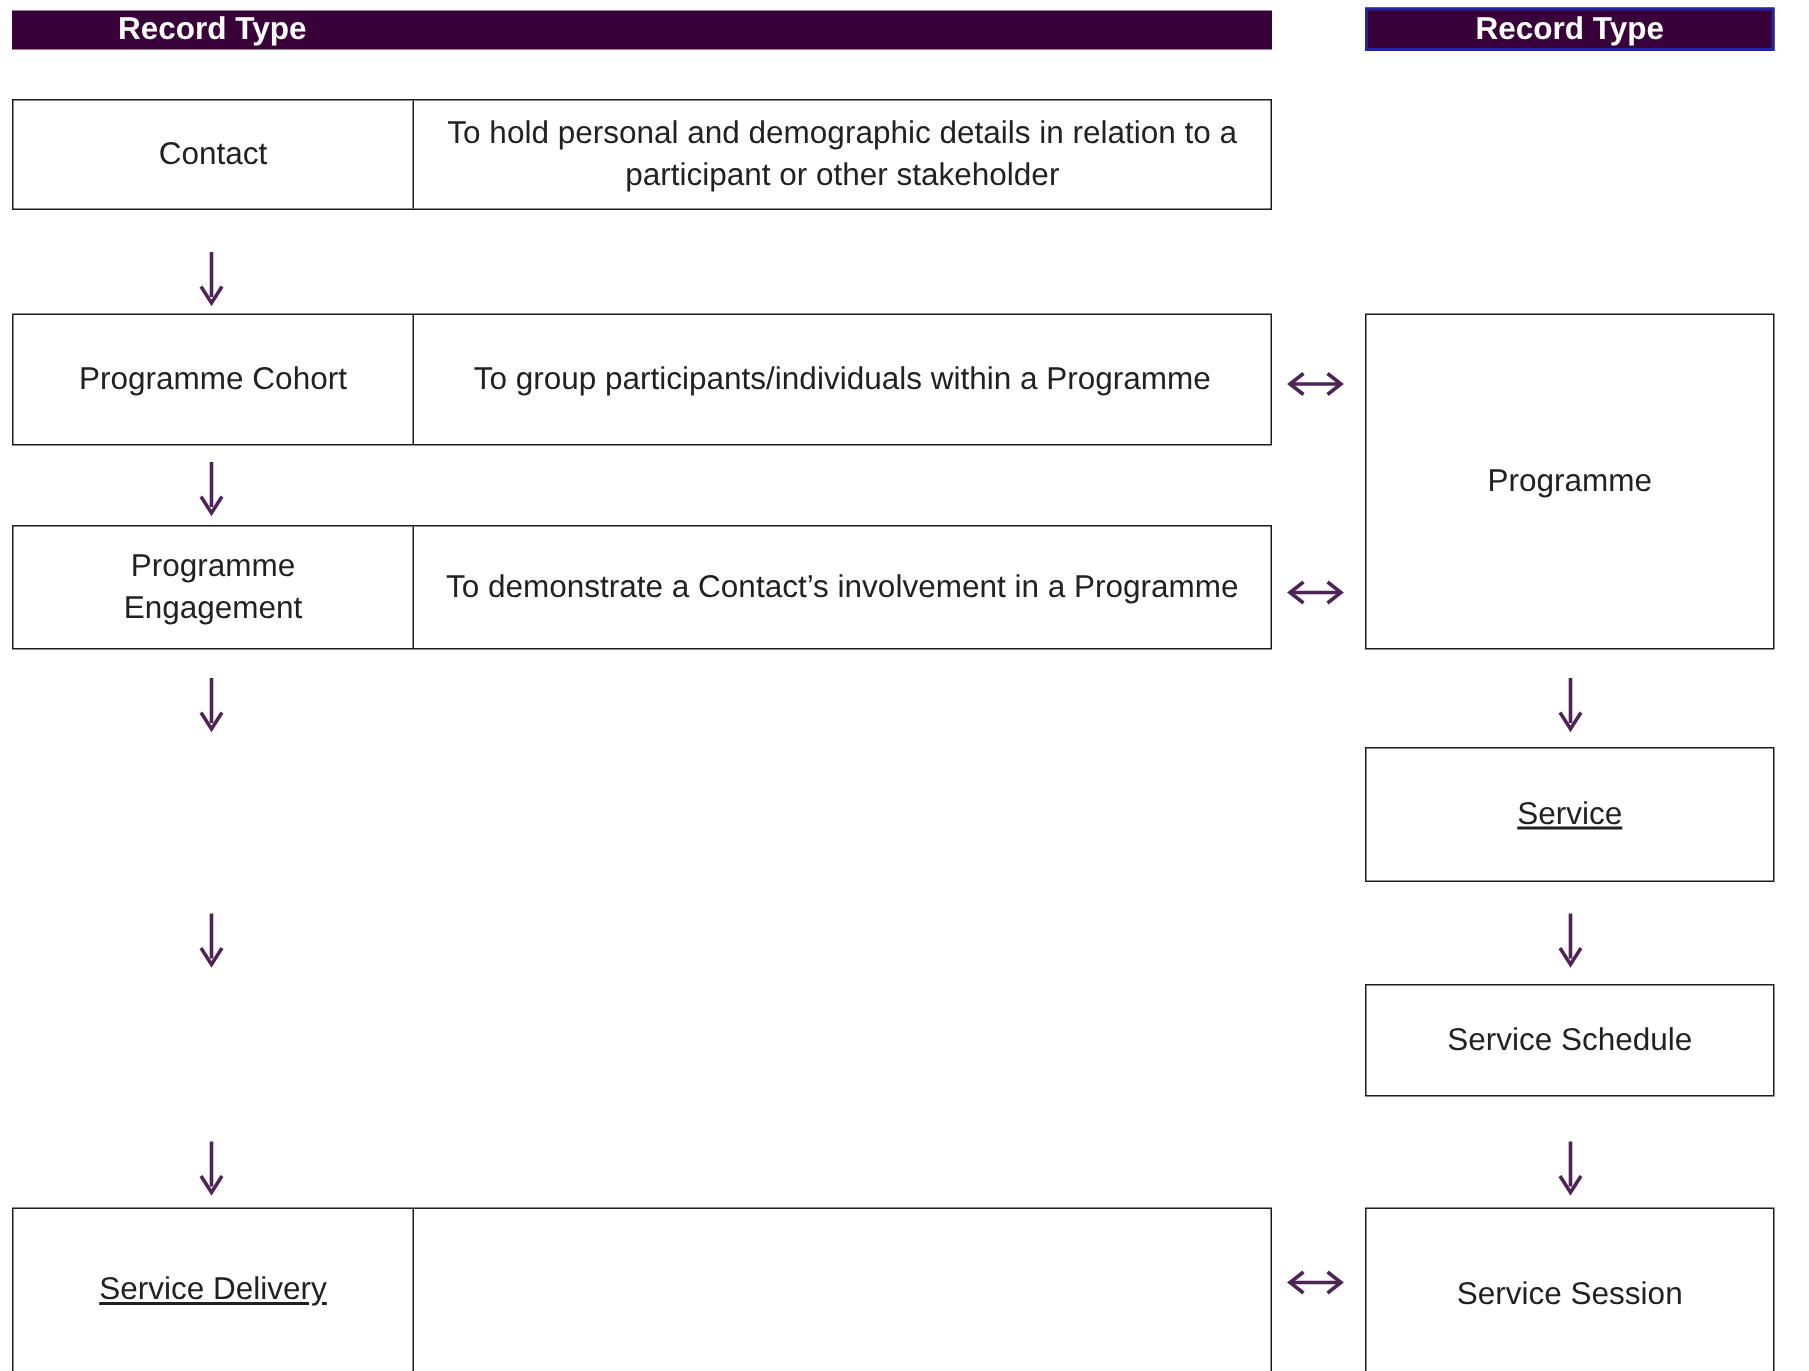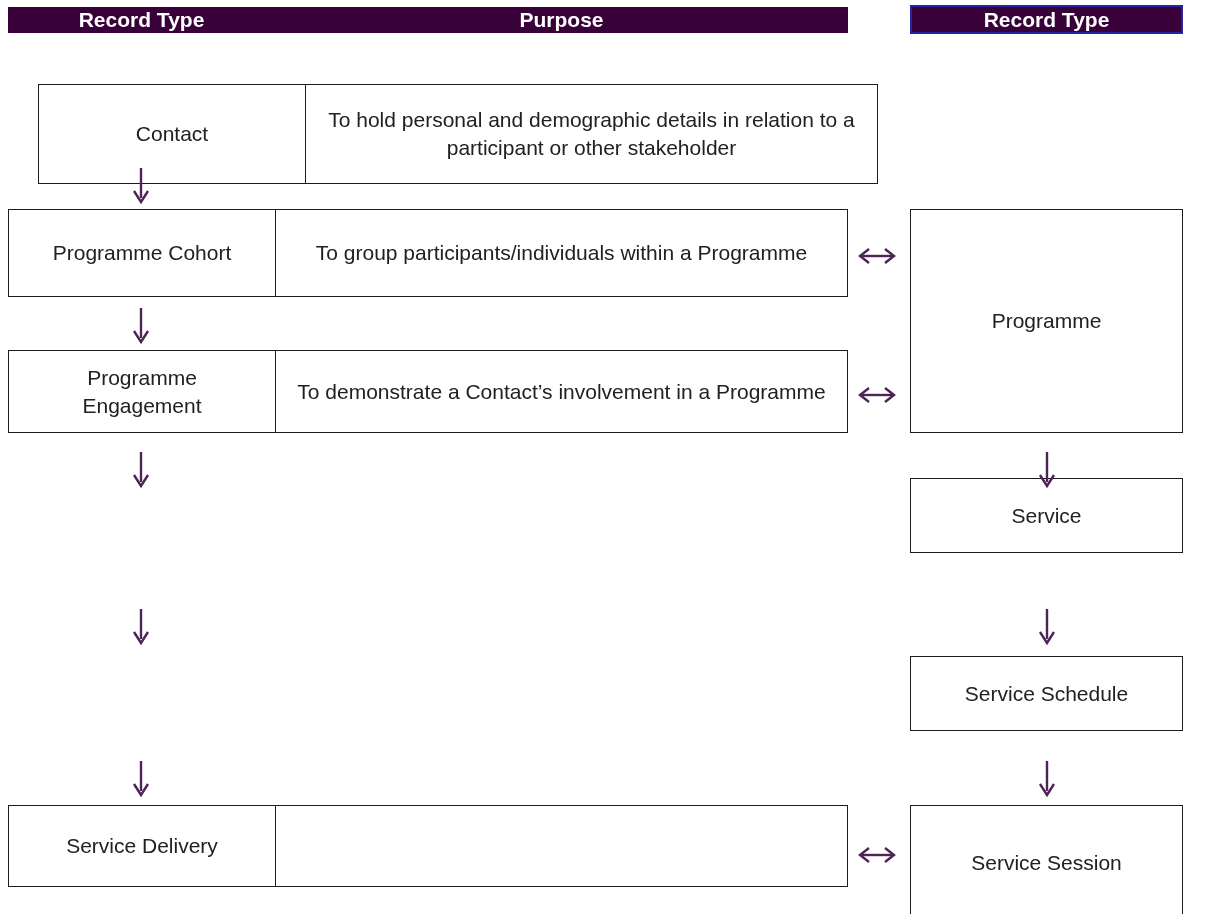--- a/index.html
+++ b/index.html
@@ -90,54 +90,53 @@
   .arrow-wrap svg { display: block; }
   .astroke { stroke: var(--arrow); stroke-width: 2.4; fill: none; }
 </style>
 </head>
 <body>
 
 <div class="canvas">
 
   <div class="header-bar header-left-bar">
     <div class="hlabel hl-left">Record Type</div>
-    <div class="hlabel hl-right">Purpose</div>
   </div>
 
   <div class="header-bar header-right-bar">
     <div>Record Type</div>
   </div>
 
-  <div class="row" style="top:84px; height:100px;margin-left:30px;">
+  <div class="row" style="top:66px; height:74px;">
     <div class="cell-left">Contact</div>
     <div class="cell-right">
         <span>To hold personal and demographic details in relation to a participant or other stakeholder</span>
       </div>
   </div>
 
   <div class="row" style="top:350px; height:83px;">
     <div class="cell-left">Programme Engagement</div>
     <div class="cell-right">
         <span>To demonstrate a Contact’s involvement in a Programme</span>
       </div>
   </div>
 
   <div class="row" style="top:209px; height:88px;">
     <div class="cell-left">Programme Cohort</div>
     <div class="cell-right">
         <span>To group participants/individuals within a Programme</span>
       </div>
   </div>
 
-  <div class="row" style="top:805px; height:82px;">
+  <div class="row" style="top:805px; height:110px;text-decoration:underline;">
     <div class="cell-left">Service Delivery</div>
   </div>
 
   <div class="rbox" style="top:209px; height:224px;">Programme</div>
-  <div class="rbox" style="top:478px; height:75px;">Service</div>
+  <div class="rbox" style="top:498px; height:90px;text-decoration:underline;">Service</div>
   <div class="rbox" style="top:656px; height:75px;">Service Schedule</div>
   <div class="rbox" style="top:805px; height:116px;">Service Session</div>
 
   <div class="arrow-wrap" style="left:132px; top:166px;">
     <svg width="18" height="40" viewBox="0 0 18 40">
         <line class="astroke" x1="9" y1="2" x2="9" y2="32"></line>
         <path class="astroke" d="M2 25 L9 36 L16 25"></path>
       </svg>
   </div>
   <div class="arrow-wrap" style="left:132px; top:306px;">

